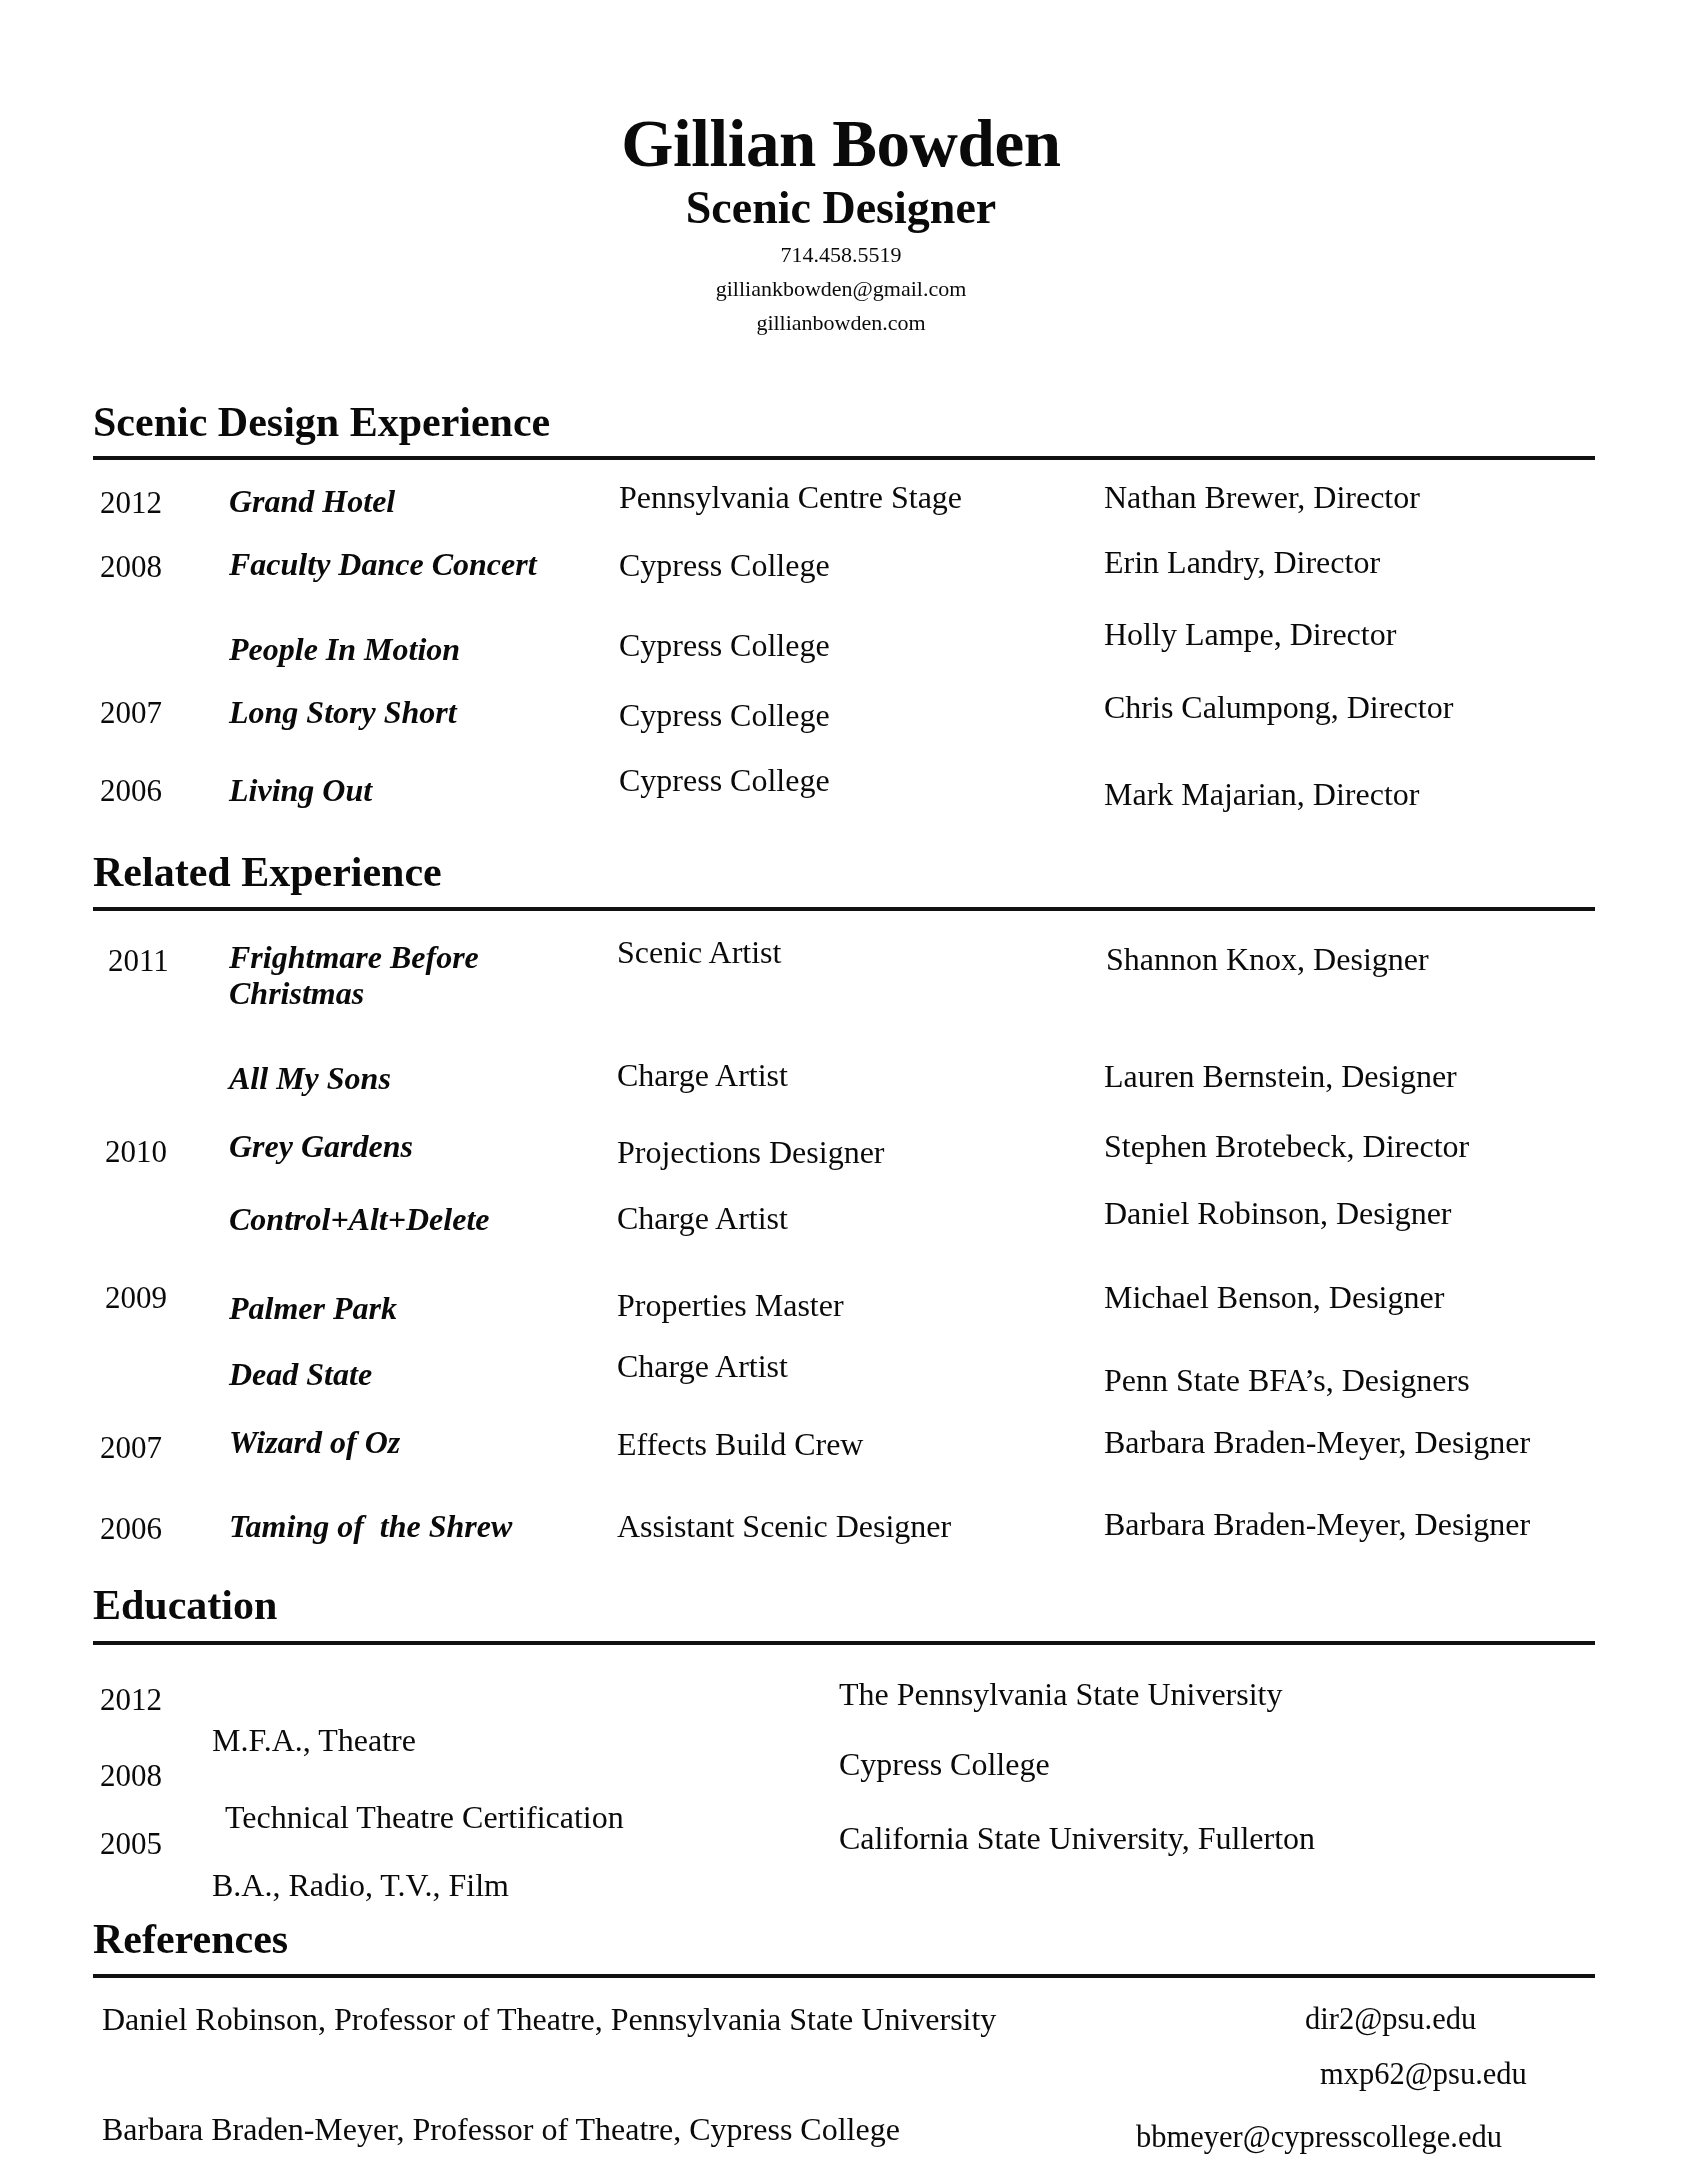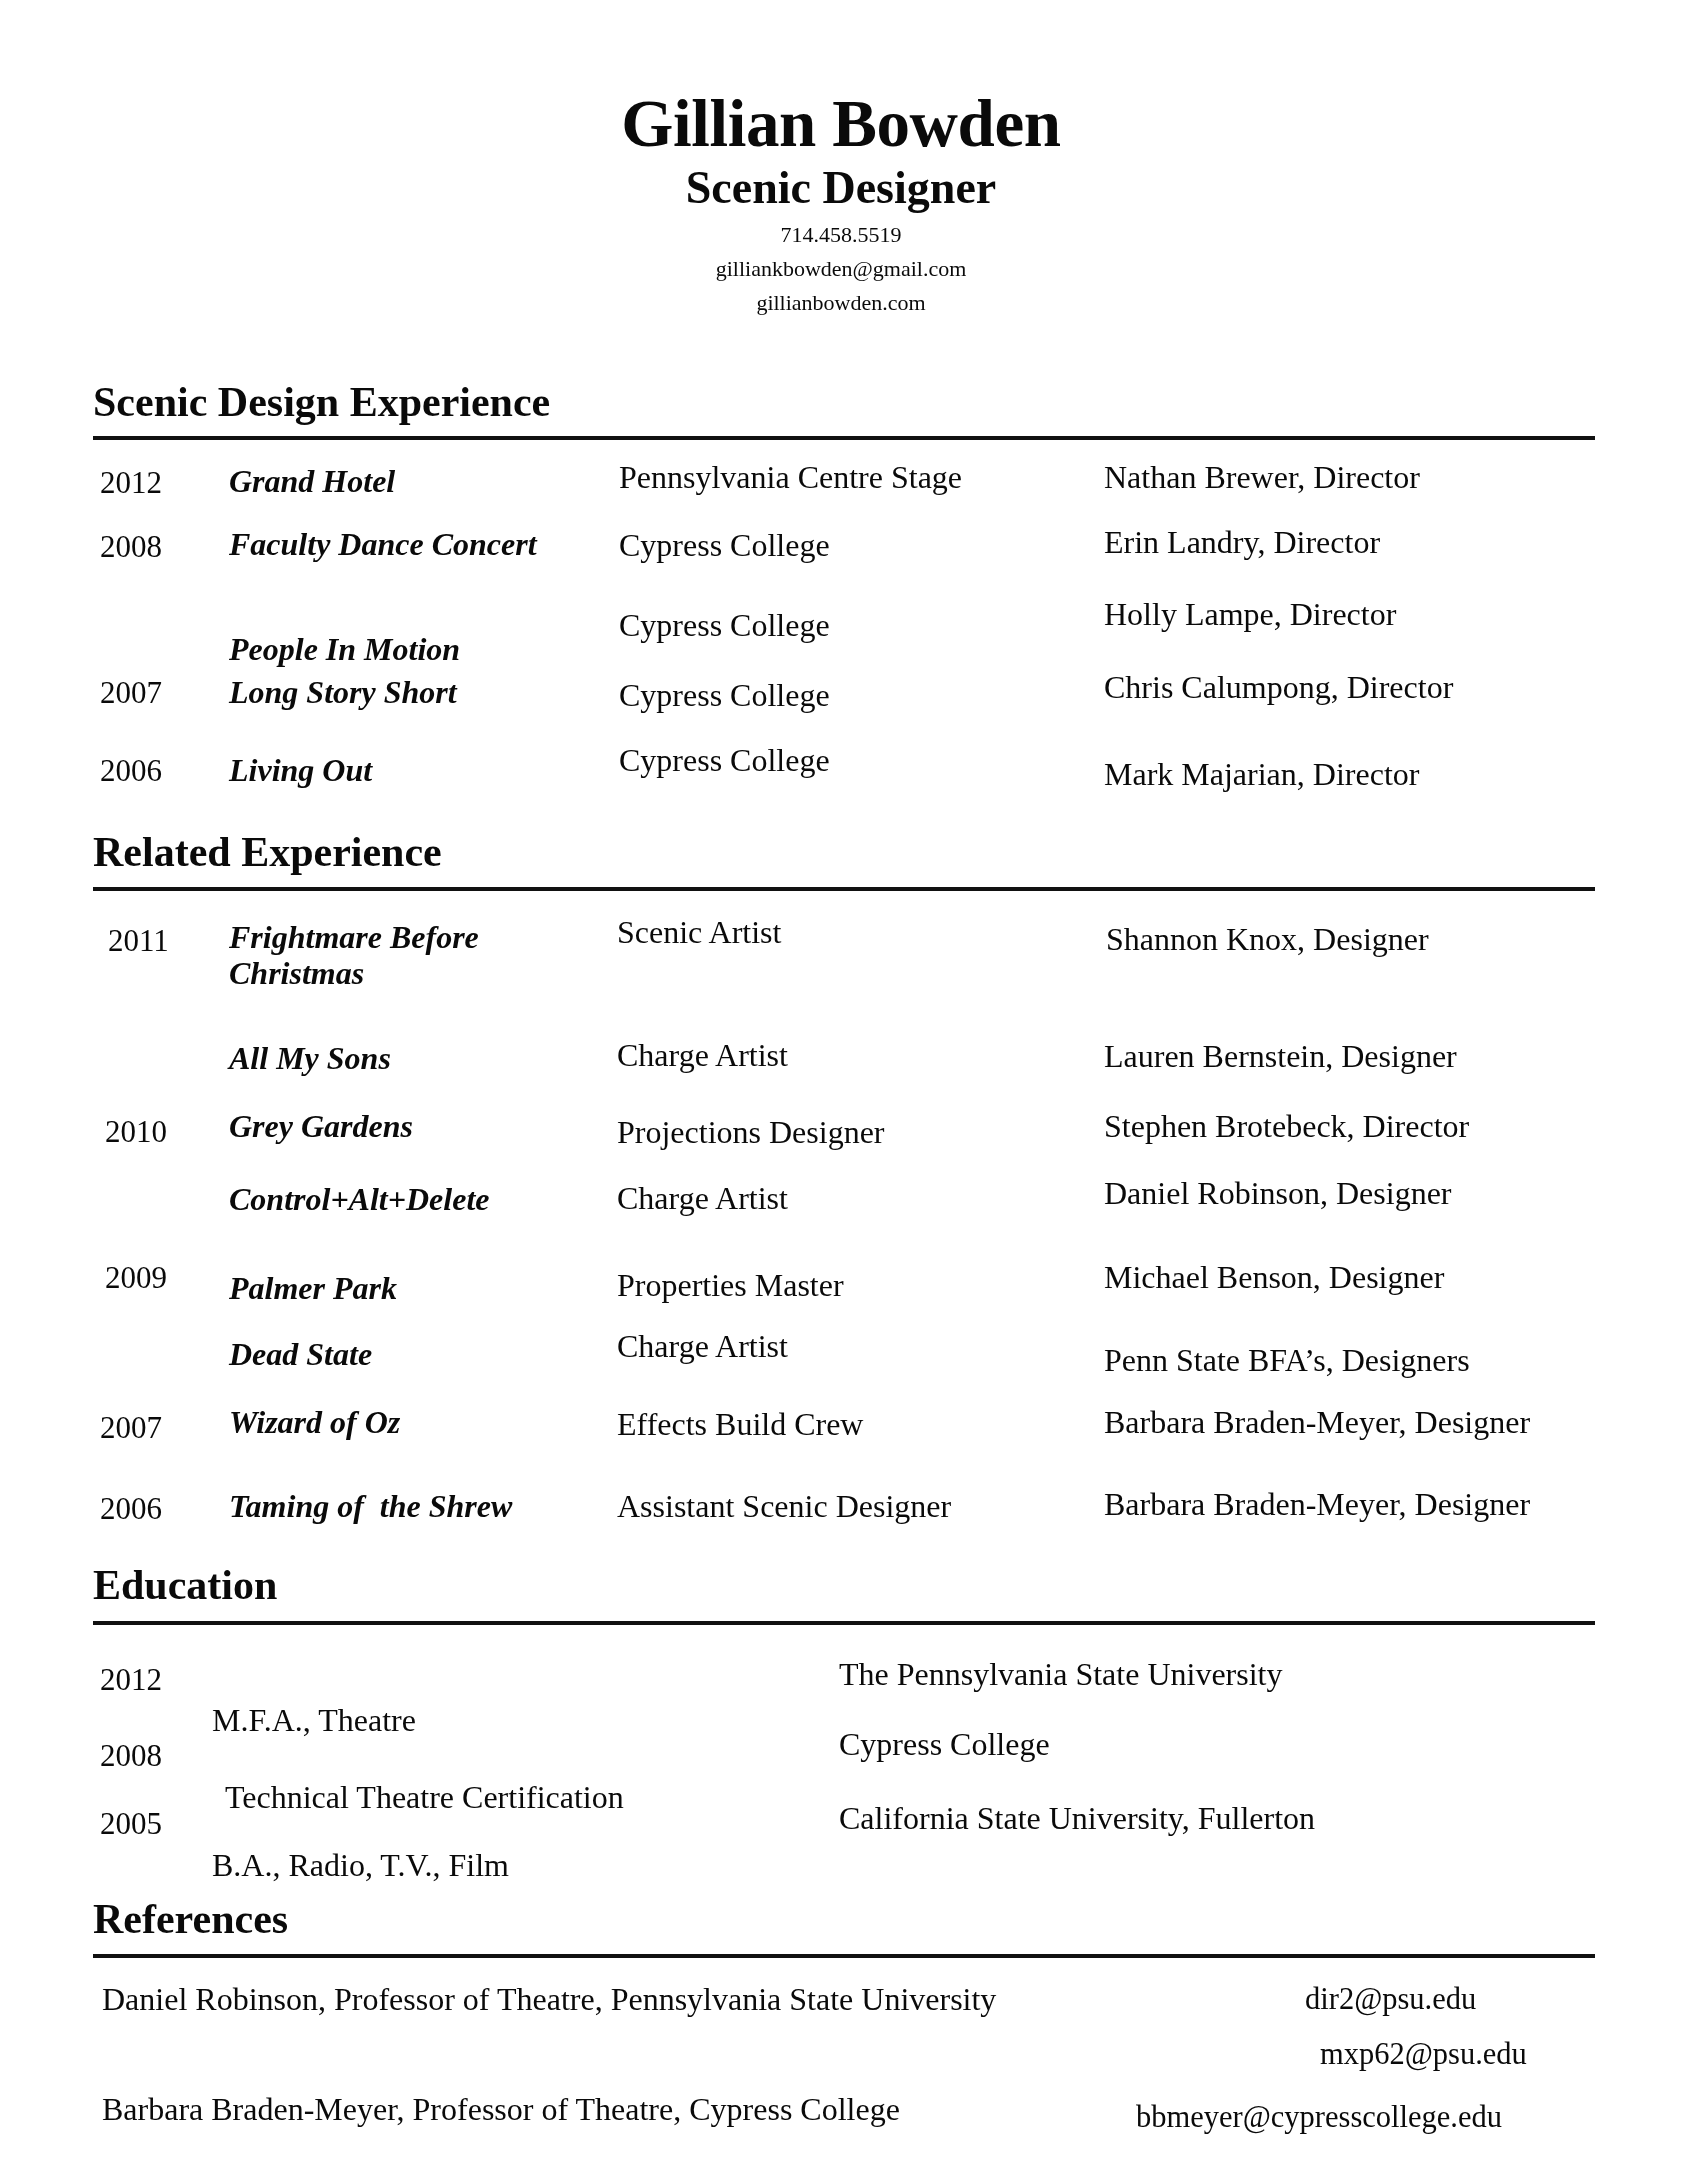--- a/index.html
+++ b/index.html
@@ -19,20 +19,21 @@
     position: relative;
     width: 1682px;
     height: 2175px;
     box-sizing: border-box;
   }
 
   
   .header {
     text-align: center;
     padding-top: 90px;
+    margin-top: 20px;
   }
   .name {
     font-size: 67px;
     font-weight: bold;
     letter-spacing: -0.4px;
     line-height: 1.0;
     margin: 0;
   }
   .subtitle {
     font-size: 46px;
@@ -123,21 +124,21 @@
   <div class="cell title-it" style="left:229px; top:464px;">Grand Hotel</div>
   <div class="cell plain" style="left:619px; top:460px;">Pennsylvania Centre Stage</div>
   <div class="cell plain" style="left:1104px; top:460px;">Nathan Brewer, Director</div>
 
   <div class="cell yr" style="left:100px; top:530px;">2008</div>
   <div class="cell title-it" style="left:229px; top:527px;">Faculty Dance Concert</div>
   <div class="cell plain" style="left:619px; top:528px;">Cypress College</div>
   <div class="cell plain" style="left:1104px; top:525px;">Erin Landry, Director</div>
 
   <div class="cell yr" style="left:100px; top:602px;"></div>
-  <div class="cell title-it" style="left:229px; top:632px;">People In Motion</div>
+  <div class="cell title-it" style="left:229px; top:612px;">People In Motion</div>
   <div class="cell plain" style="left:619px; top:608px;">Cypress College</div>
   <div class="cell plain" style="left:1104px; top:597px;">Holly Lampe, Director</div>
 
   <div class="cell yr" style="left:100px; top:676px;">2007</div>
   <div class="cell title-it" style="left:229px; top:675px;">Long Story Short</div>
   <div class="cell plain" style="left:619px; top:678px;">Cypress College</div>
   <div class="cell plain" style="left:1104px; top:670px;">Chris Calumpong, Director</div>
 
   <div class="cell yr" style="left:100px; top:754px;">2006</div>
   <div class="cell title-it" style="left:229px; top:753px;">Living Out</div>

